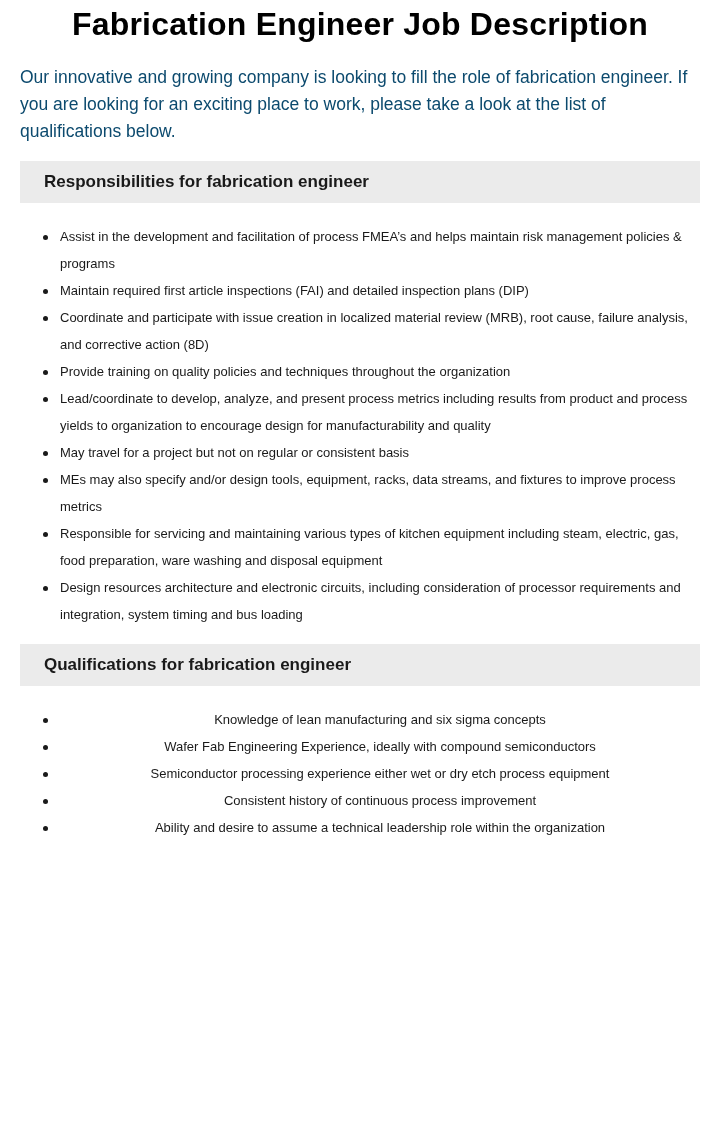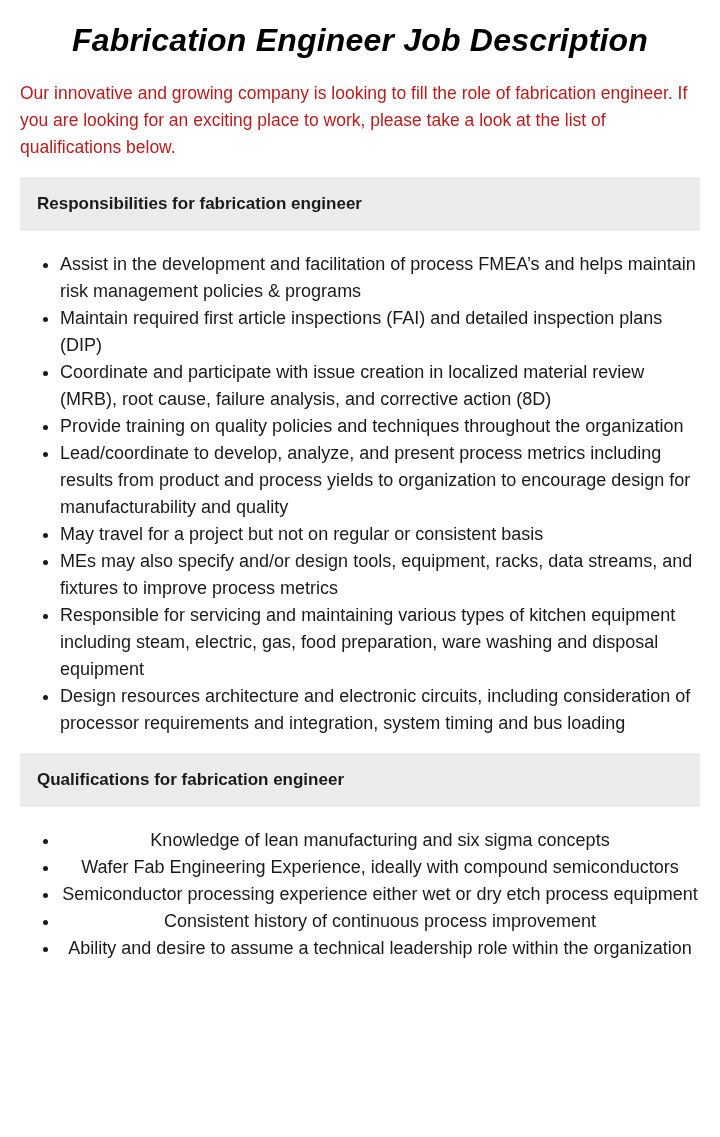--- a/index.html
+++ b/index.html
@@ -11,55 +11,54 @@
       width: 720px;
       height: 1137px;
       overflow: hidden;
       font-family: "Liberation Sans", "DejaVu Sans", sans-serif;
       color: #111111;
     }
     .page {
       padding: 0 20px;
     }
     h1.title {
-      margin: 17px;
+      margin: 1px;
       padding-top: 3px;
       text-align: center;
       font-size: 32px;
       font-weight: bold;
       line-height: 40px;
       letter-spacing: 0.2px;
       color: #000000;
-      font-style: italic;
     }
     p.intro {
       margin: 20px 0 0 0;
       font-size: 17.5px;
       line-height: 27px;
-      color: #b91c1c;
+      color: #0c4a6e;
     }
     .section-header {
       margin-top: 16px;
       background: #ebebeb;
-      height: 54px;
+      height: 42px;
       display: flex;
       align-items: center;
-      padding-left: 17px;
+      padding-left: 24px;
       font-size: 17px;
       font-weight: bold;
       color: #1a1a1a;
     }
     ul.items {
       margin: 20px 0 0 0;
       padding: 0 0 0 40px;
       list-style: none;
     }
     ul.items li {
       position: relative;
-      font-size: 18px;
+      font-size: 13px;
       line-height: 27px;
       color: #1a1a1a;
     }
     ul.items li::before {
       content: "";
       position: absolute;
       left: -17px;
       top: 12px;
       width: 5px;
       height: 5px;

